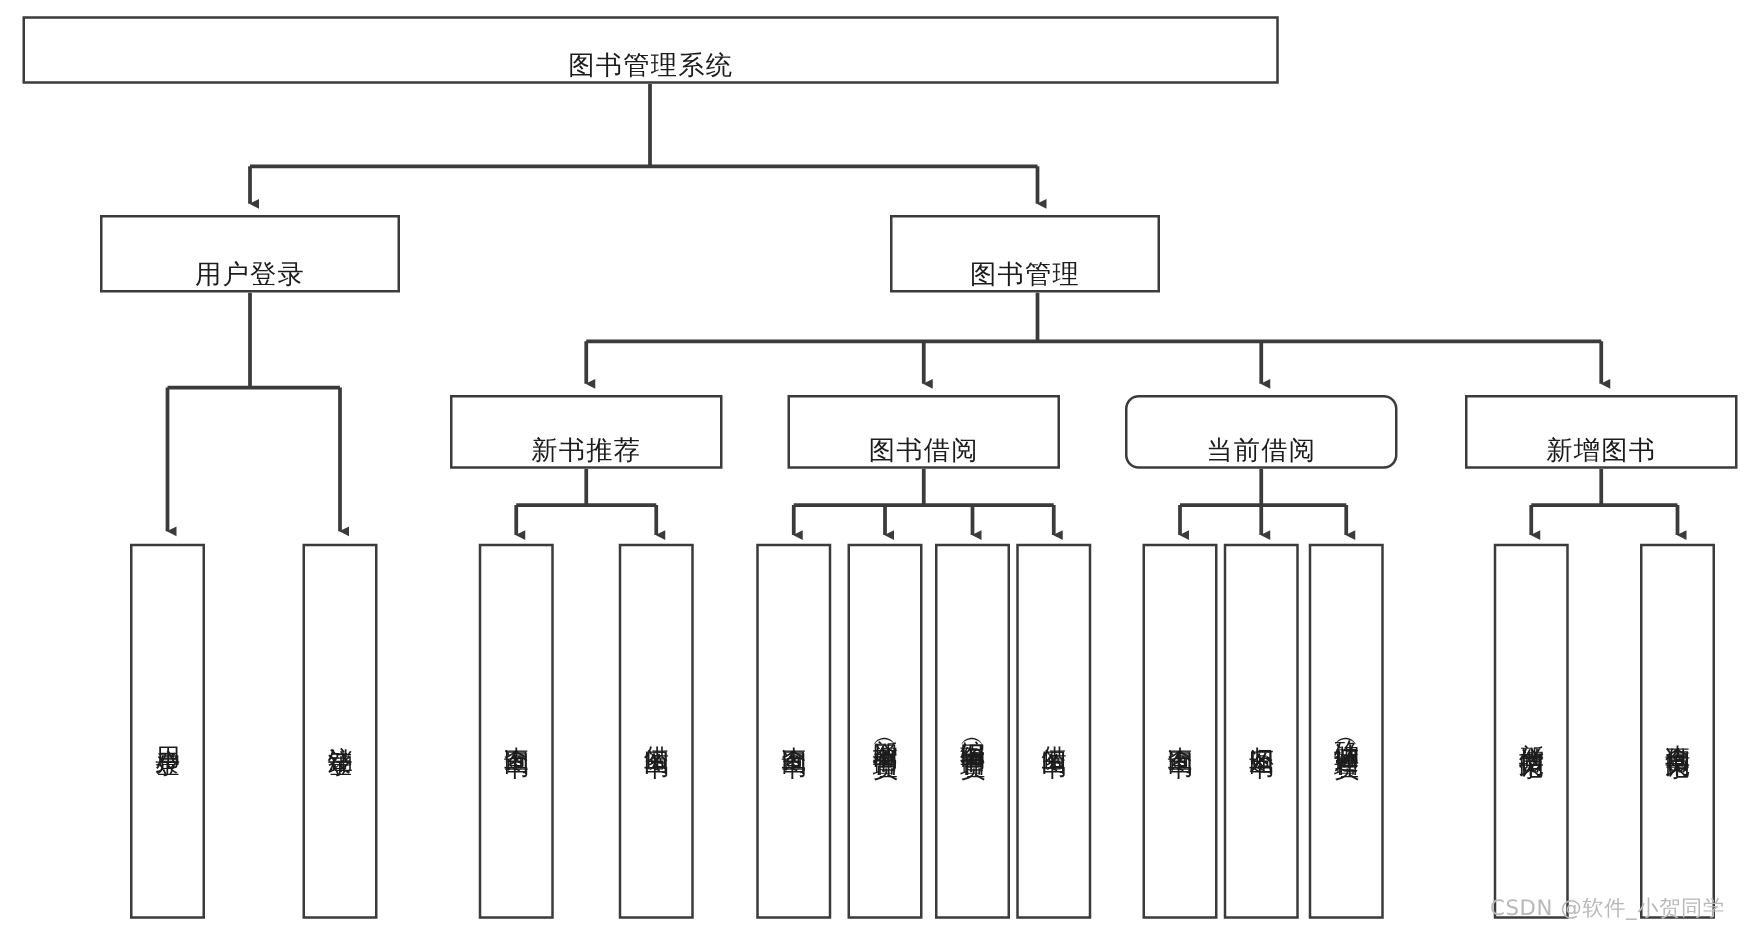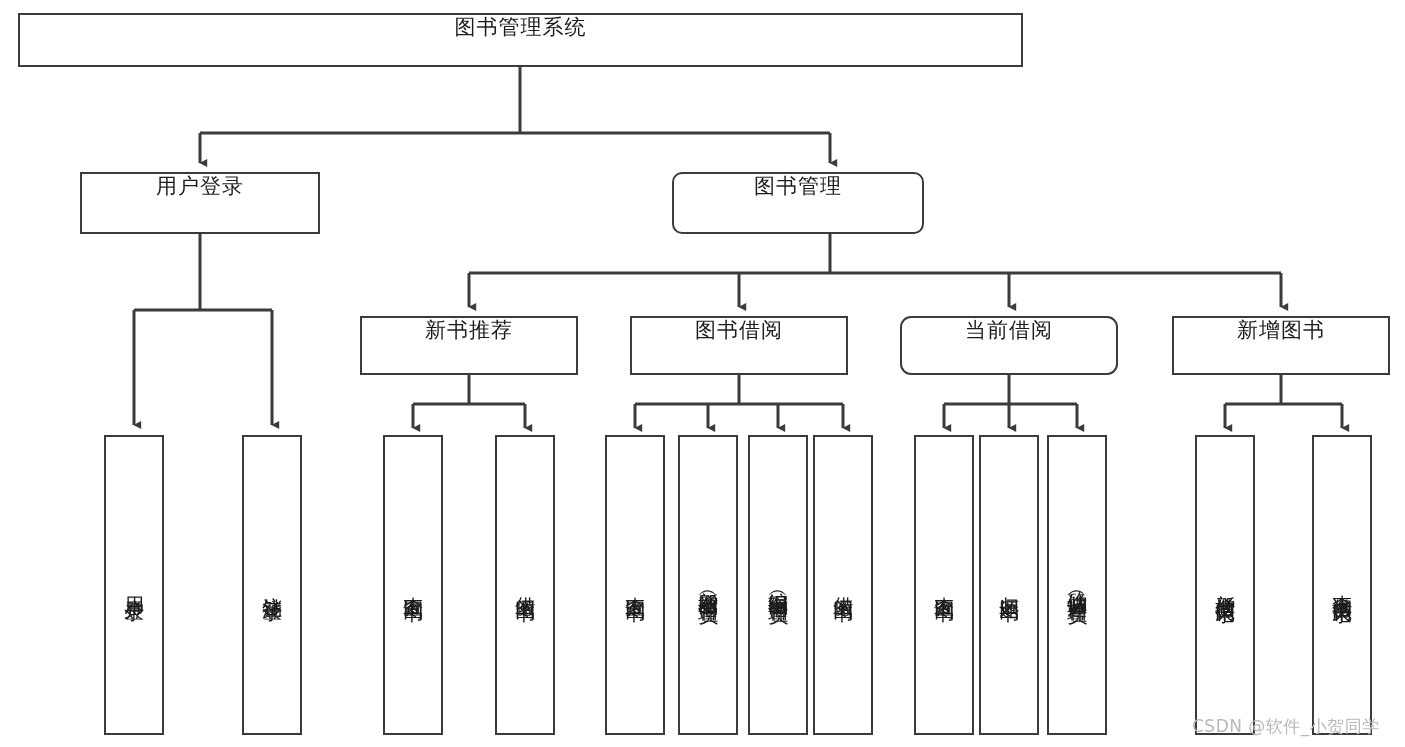--- a/index.html
+++ b/index.html
@@ -25,21 +25,21 @@
     width: 1405px;
     height: 747px;
     pointer-events: none;
   }
   .node {
     position: absolute;
     box-sizing: border-box;
     background: #ffffff;
     border: 2.5px solid #3b3b3b;
     display: flex;
-    align-items: flex-start;
+    align-items: flex-end;
     justify-content: center;
     color: #1c1c1c;
     z-index: 2;
   }
   .node.h-label {
     font-size: 21px;
     letter-spacing: 1px;
     line-height: 1.2;
   }
   .node.v-label {
@@ -127,21 +127,21 @@
   </svg>
 
   <div class="node h-label" style="left:18px; top:13px; width:1005px; height:54px;">
     <span>图书管理系统</span>
   </div>
 
   <div class="node h-label" style="left:80px; top:172px; width:240px; height:62px;">
     <span>用户登录</span>
   </div>
 
-  <div class="node h-label" style="left:672px; top:172px; width:252px; height:62px;border-radius:10px;">
+  <div class="node h-label" style="left:712px; top:172px; width:216px; height:62px;">
     <span>图书管理</span>
   </div>
 
   <div class="node h-label" style="left:360px; top:316px; width:218px; height:59px;">
     <span>新书推荐</span>
   </div>
 
   <div class="node h-label" style="left:630px; top:316px; width:218px; height:59px;">
     <span>图书借阅</span>
   </div>

